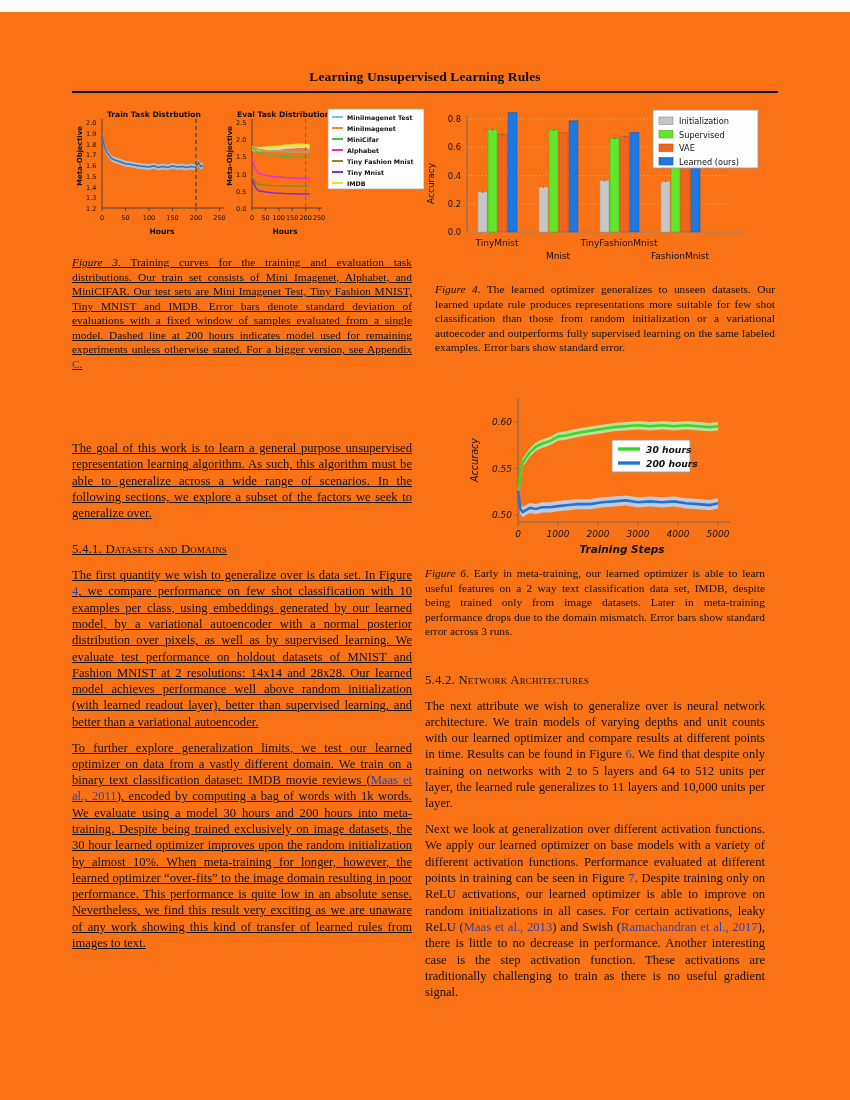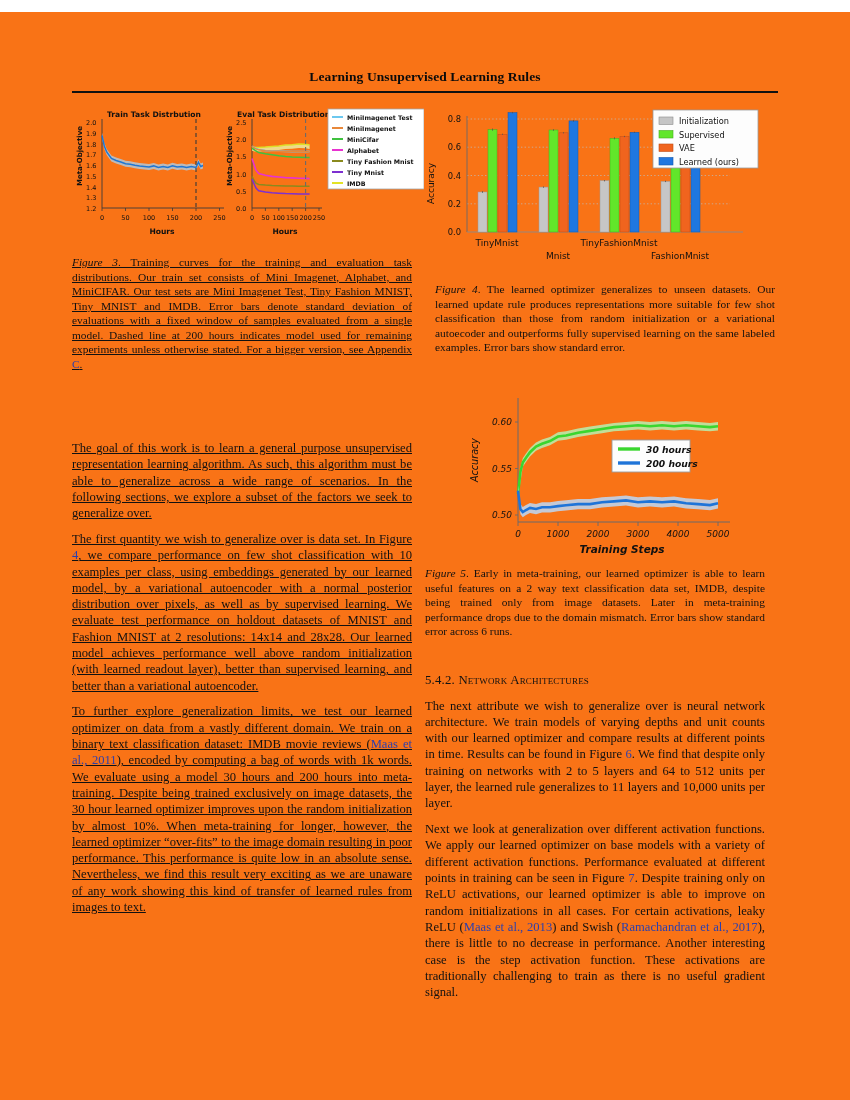--- a/index.html
+++ b/index.html
@@ -368,27 +368,28 @@
         <line x1="178" y1="59" x2="200" y2="59" stroke="#3ad62f" stroke-width="3.4"></line>
         <text x="206" y="62.5" font-family="DejaVu Sans, sans-serif" font-size="9.2" font-weight="bold" fill="#111">30 hours</text>
         <line x1="178" y1="73" x2="200" y2="73" stroke="#1f74d8" stroke-width="3.4"></line>
         <text x="206" y="76.5" font-family="DejaVu Sans, sans-serif" font-size="9.2" font-weight="bold" fill="#111">200 hours</text>
       </g>
     </svg>
   </div>
 
   <div class="col col-right" style="top: 554px;">
     <div class="cap">
-      <span class="figlabel">Figure 5</span><span>. Early in meta-training, our learned optimizer is able to learn useful features on a 2 way text classification data set, IMDB, despite being trained only from image datasets. Later in meta-training performance drops due to the domain mismatch. Error bars show standard error across 6 runs.</span>
+      <span class="figlabel">Figure 6</span><span>. Early in meta-training, our learned optimizer is able to learn useful features on a 2 way text classification data set, IMDB, despite being trained only from image datasets. Later in meta-training performance drops due to the domain mismatch. Error bars show standard error across 3 runs.</span>
     </div>
   </div>
 
   <div class="col col-left" style="top: 428px;">
     <p class="body-par">The goal of this work is to learn a general purpose unsupervised representation learning algorithm. As such, this algorithm must be able to generalize across a wide range of scenarios. In the following sections, we explore a subset of the factors we seek to generalize over.</p>
 
+    <h4 class="subsec" style="margin-top:20px;">5.4.1. Datasets and Domains</h4>
 
     <p class="body-par"><span>The first quantity we wish to generalize over is data set. In Figure </span><span class="cite">4</span><span>, we compare performance on few shot classification with 10 examples per class, using embeddings generated by our learned model, by a variational autoencoder with a normal posterior distribution over pixels, as well as by supervised learning. We evaluate test performance on holdout datasets of MNIST and Fashion MNIST at 2 resolutions: 14x14 and 28x28. Our learned model achieves performance well above random initialization (with learned readout layer), better than supervised learning, and better than a variational autoencoder.</span></p>
 
     <p class="body-par"><span>To further explore generalization limits, we test our learned optimizer on data from a vastly different domain. We train on a binary text classification dataset: IMDB movie reviews (</span><span class="cite">Maas et al., 2011</span><span>), encoded by computing a bag of words with 1k words. We evaluate using a model 30 hours and 200 hours into meta-training. Despite being trained exclusively on image datasets, the 30 hour learned optimizer improves upon the random initialization by almost 10%. When meta-training for longer, however, the learned optimizer “over-fits” to the image domain resulting in poor performance. This performance is quite low in an absolute sense. Nevertheless, we find this result very exciting as we are unaware of any work showing this kind of transfer of learned rules from images to text.</span></p>
   </div>
 
   <div class="col col-right" style="top: 660px;">
     <h4 class="subsec">5.4.2. Network Architectures</h4>
 
     <p class="body-par"><span>The next attribute we wish to generalize over is neural network architecture. We train models of varying depths and unit counts with our learned optimizer and compare results at different points in time. Results can be found in Figure </span><span class="cite">6</span><span>. We find that despite only training on networks with 2 to 5 layers and 64 to 512 units per layer, the learned rule generalizes to 11 layers and 10,000 units per layer.</span></p>

